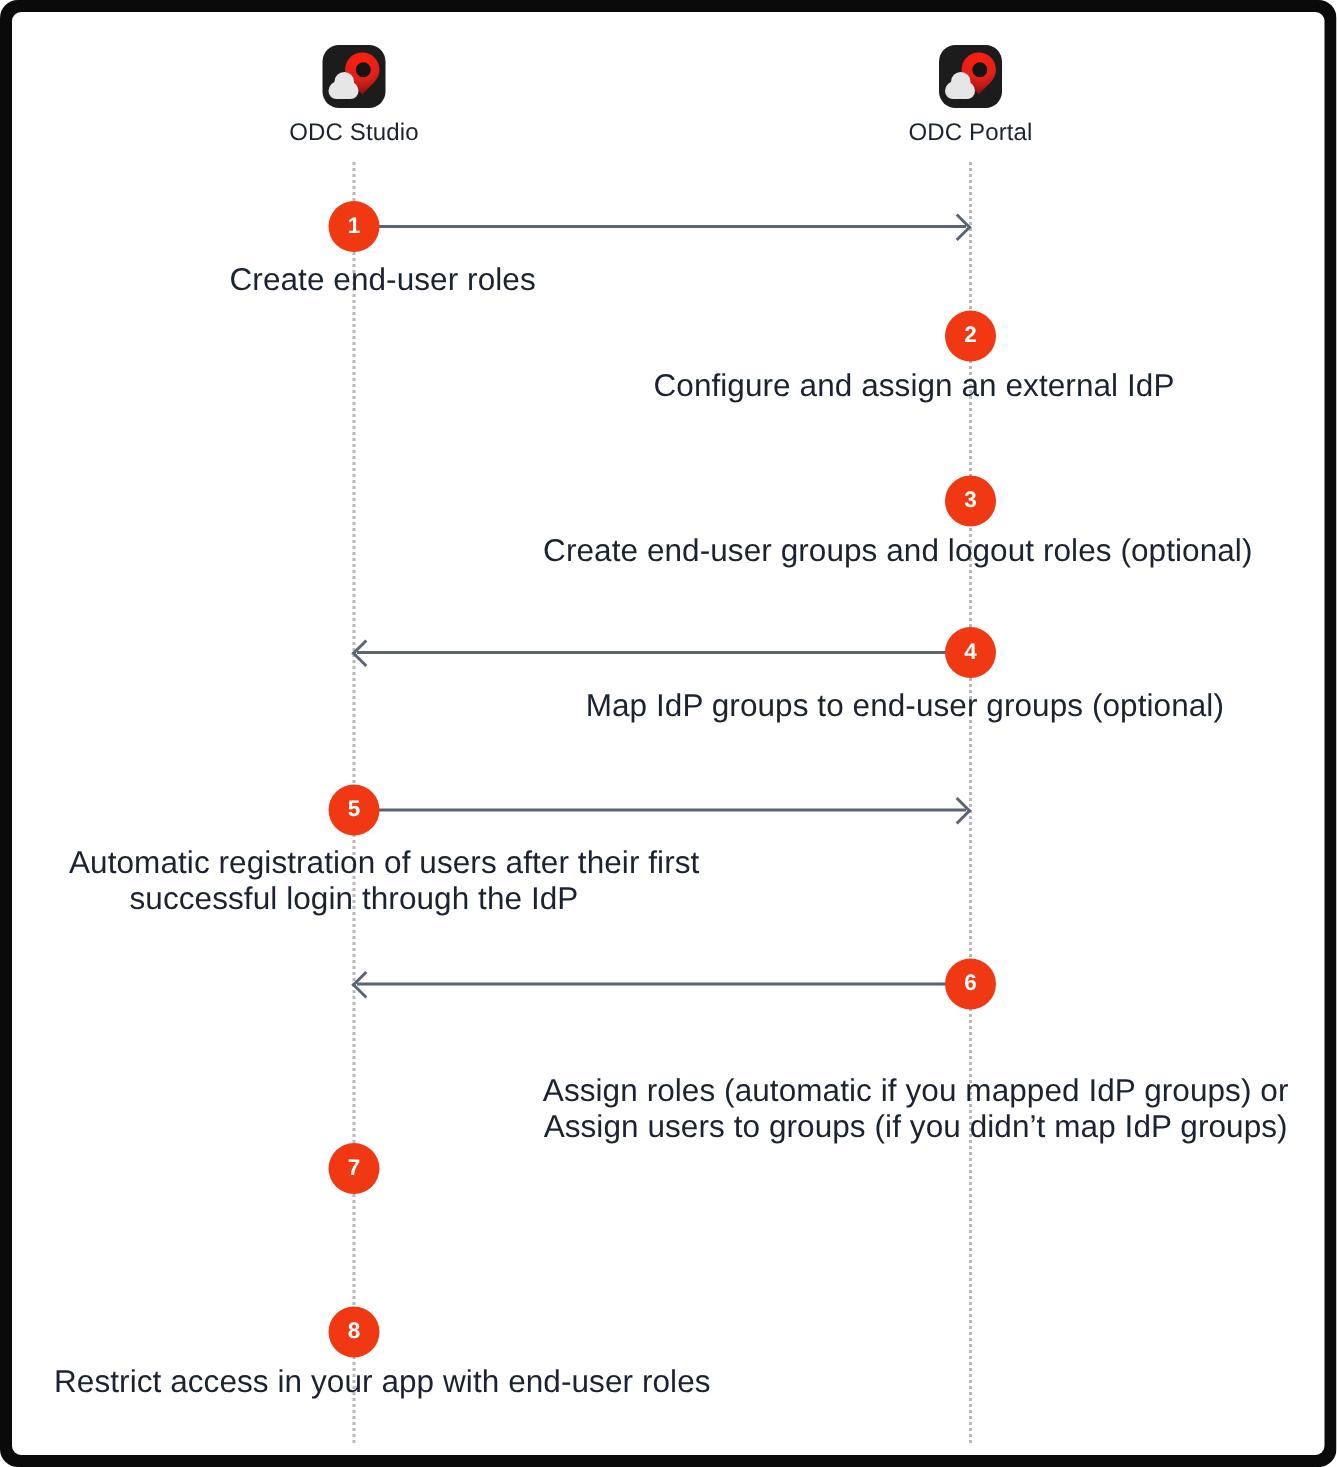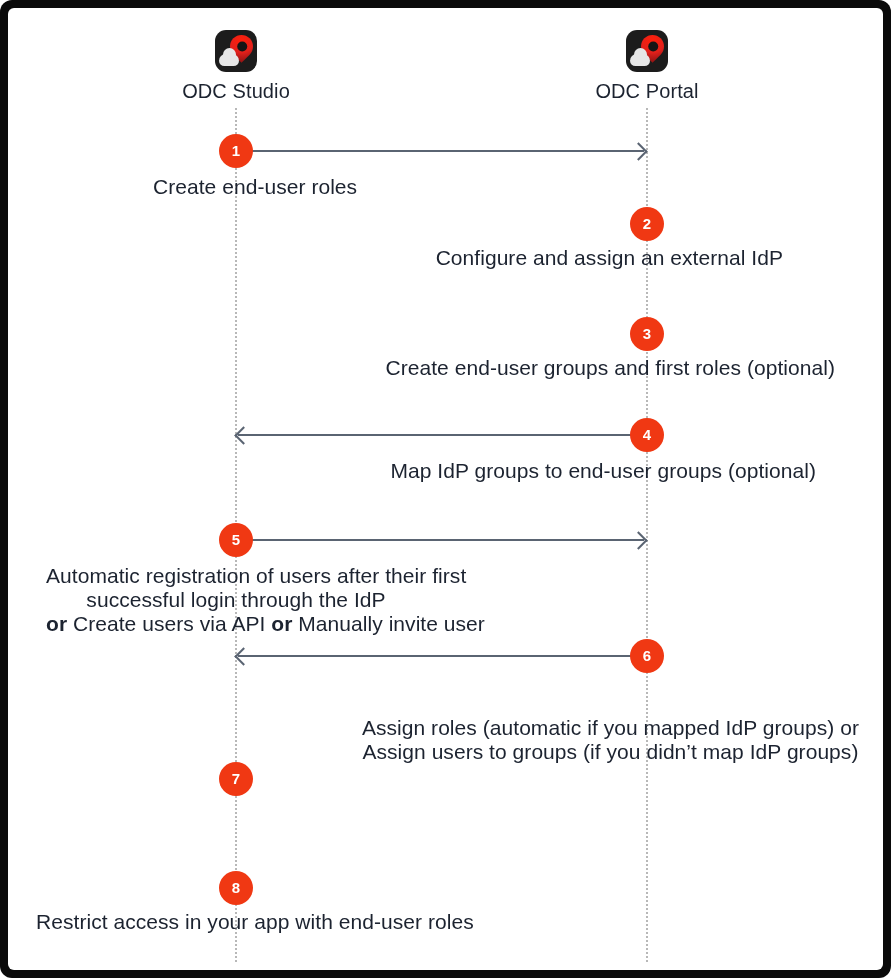--- a/index.html
+++ b/index.html
@@ -85,21 +85,21 @@
     left: 4px;
     top: -6px;
     width: 13px;
     height: 13px;
     border-radius: 50%;
     background: #e6e6e6;
   }
   .actor-label {
     display: block;
     margin-top: 8px;
-    font-size: 20px;
+    font-size: 16px;
     color: #1c2330;
     letter-spacing: .1px;
   }
   
   .step-badge {
     position: absolute;
     width: 34px;
     height: 34px;
     border-radius: 50%;
     background: #f03813;
@@ -178,39 +178,38 @@
       <div><span>Create end-user roles</span></div>
     </div>
 
     <div class="step-badge" style="left:622px; top:199px;">2</div>
     <div class="step-text right" style="right:100px; top:238px;">
       <div><span>Configure and assign an external IdP</span></div>
     </div>
 
     <div class="step-badge" style="left:622px; top:309px;">3</div>
     <div class="step-text right" style="right:48px; top:348px;">
-      <div><span>Create end-user groups and first roles (optional)</span></div>
+      <div><span>Create end-user groups and logout roles (optional)</span></div>
     </div>
 
     <div class="arrow to-left" style="left:230px; top:426px; width:400px;">
         <span class="head"></span>
       </div>
     <div class="step-badge" style="left:622px; top:410px;">4</div>
     <div class="step-text right" style="right:67px; top:451px;">
       <div><span>Map IdP groups to end-user groups (optional)</span></div>
     </div>
 
     <div class="arrow to-right" style="left:244px; top:531px; width:392px;">
         <span class="head"></span>
       </div>
     <div class="step-badge" style="left:211px; top:515px;">5</div>
     <div class="step-text center" style="left:38px; top:556px; width:380px;">
       <div><span>Automatic registration of users after their first</span></div>
       <div><span>successful login through the IdP</span></div>
-      <div><b>or</b><span> Create users via API </span><b>or</b><span> Manually invite user</span></div>
     </div>
 
     <div class="arrow to-left" style="left:230px; top:647px; width:400px;">
         <span class="head"></span>
       </div>
     <div class="step-badge" style="left:622px; top:631px;">6</div>
     <div class="step-text right" style="right:24px; top:708px;">
       <div><span>Assign roles (automatic if you mapped IdP groups) or</span></div>
       <div><span>Assign users to groups (if you didn’t map IdP groups)</span></div>
     </div>

